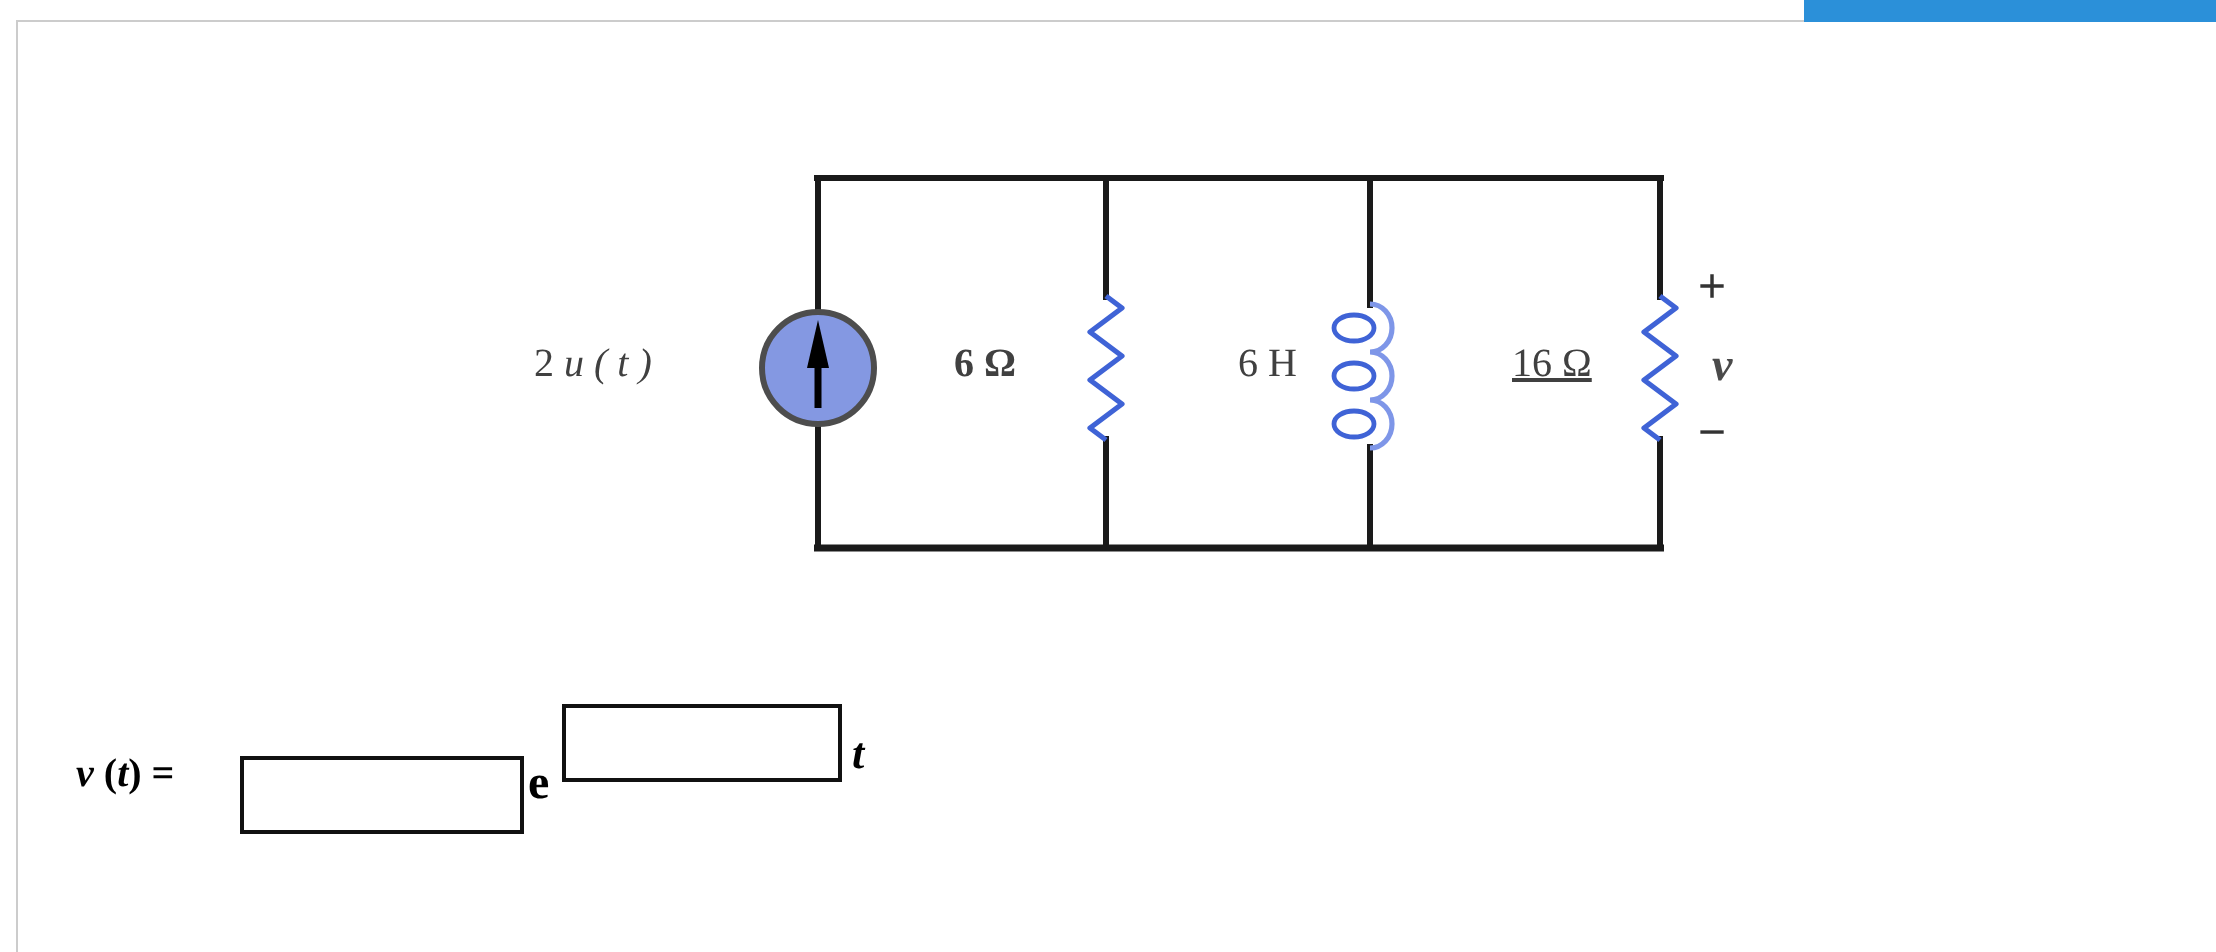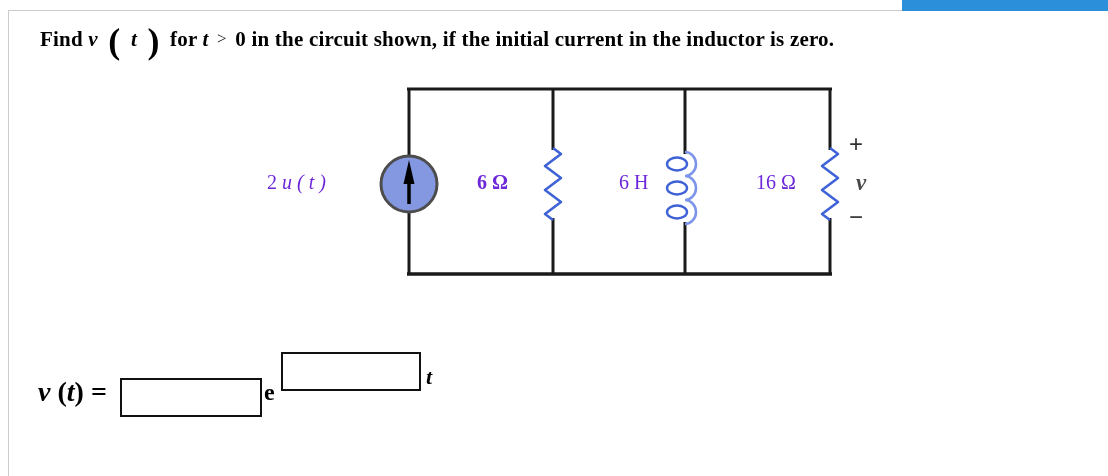--- a/index.html
+++ b/index.html
@@ -34,35 +34,35 @@
   .title .bigparen {
     font-size: 36px; font-weight: 600;
     vertical-align: -7px; margin: 0 5px;
   }
   .title .gt {
     font-weight: normal; font-size: 17px;
     vertical-align: 2px; margin: 0 3px; color: #222;
   }
   .circuit-svg { position: absolute; left: 370px; top: 80px; }
   .clabel {
-    position: absolute; font-size: 20px; color: #6d28d9;
+    position: absolute; font-size: 20px; color: #404040;
     white-space: nowrap;
   }
   .clabel .math-var { font-style: italic; }
   .plus-label, .minus-label {
     position: absolute; font-size: 24px; color: #333;
     font-family: "Liberation Sans", sans-serif;
   }
   .v-label {
     position: absolute; font-size: 23px; font-style: italic;
     color: #4a4a4a; font-weight: 600;
   }
   .eq-lhs {
     position: absolute; left: 38px; top: 376px;
-    font-size: 28px; font-weight: bold; white-space: nowrap;
+    font-size: 20px; font-weight: bold; white-space: nowrap;
   }
   .eq-lhs .math-var { font-style: italic; }
   .answer-box {
     position: absolute;
     border: 2px solid #111;
     background: #ffffff;
     font-family: "Liberation Sans", sans-serif;
     font-size: 16px; padding: 0 4px;
     outline: none;
   }
@@ -79,32 +79,20 @@
 </style>
 </head>
 <body>
 
 <div class="canvas">
 
   <div class="top-border"></div>
   <div class="left-border"></div>
   <div class="blue-bar"></div>
 
-  <div class="title">
-    <span>Find</span>
-    <span class="math-var">v</span>
-    <span class="bigparen">(</span>
-    <span class="math-var">t</span>
-    <span class="bigparen">)</span>
-    <span>for</span>
-    <span class="math-var">t</span>
-    <span class="gt">&gt;</span>
-    <span>0</span>
-    <span>in the circuit shown, if the initial current in the inductor is zero.</span>
-  </div>
 
   <svg class="circuit-svg" width="480" height="205" viewBox="0 0 480 205">
 
     <line x1="37" y1="9" x2="462" y2="9" stroke="#1a1a1a" stroke-width="3"></line>
     <line x1="37" y1="194" x2="462" y2="194" stroke="#1a1a1a" stroke-width="3.5"></line>
     <line x1="39" y1="8" x2="39" y2="78" stroke="#1a1a1a" stroke-width="3"></line>
     <line x1="39" y1="130" x2="39" y2="195" stroke="#1a1a1a" stroke-width="3"></line>
     <line x1="183" y1="8" x2="183" y2="70" stroke="#1a1a1a" stroke-width="3"></line>
     <line x1="183" y1="138" x2="183" y2="195" stroke="#1a1a1a" stroke-width="3"></line>
     <line x1="315" y1="8" x2="315" y2="74" stroke="#1a1a1a" stroke-width="3"></line>
@@ -125,21 +113,21 @@
 
     <path d="M460,68 l8,6 l-16,12 l16,12 l-16,12 l16,12 l-16,12 l8,6" fill="none" stroke="#3f63d6" stroke-width="2.6" stroke-linejoin="round"></path>
   </svg>
 
   <div class="clabel" style="left:267px; top:171px;">
     <span>2</span>
     <span class="math-var">u ( t )</span>
   </div>
   <div class="clabel" style="left:477px; top:171px;font-weight:bold;">6 Ω</div>
   <div class="clabel" style="left:619px; top:171px;">6 H</div>
-  <div class="clabel" style="left:756px; top:171px;">16 Ω</div>
+  <div class="clabel" style="left:756px; top:171px;text-decoration:underline;">16 Ω</div>
 
   <div class="plus-label" style="left:849px; top:130px;">+</div>
   <div class="v-label" style="left:856px; top:170px;">v</div>
   <div class="minus-label" style="left:849px; top:203px;">−</div>
 
   <div class="eq-lhs">
     <span class="math-var">v</span>
     <span>(</span><span class="math-var">t</span><span>)</span>
     <span>=</span>
   </div>

